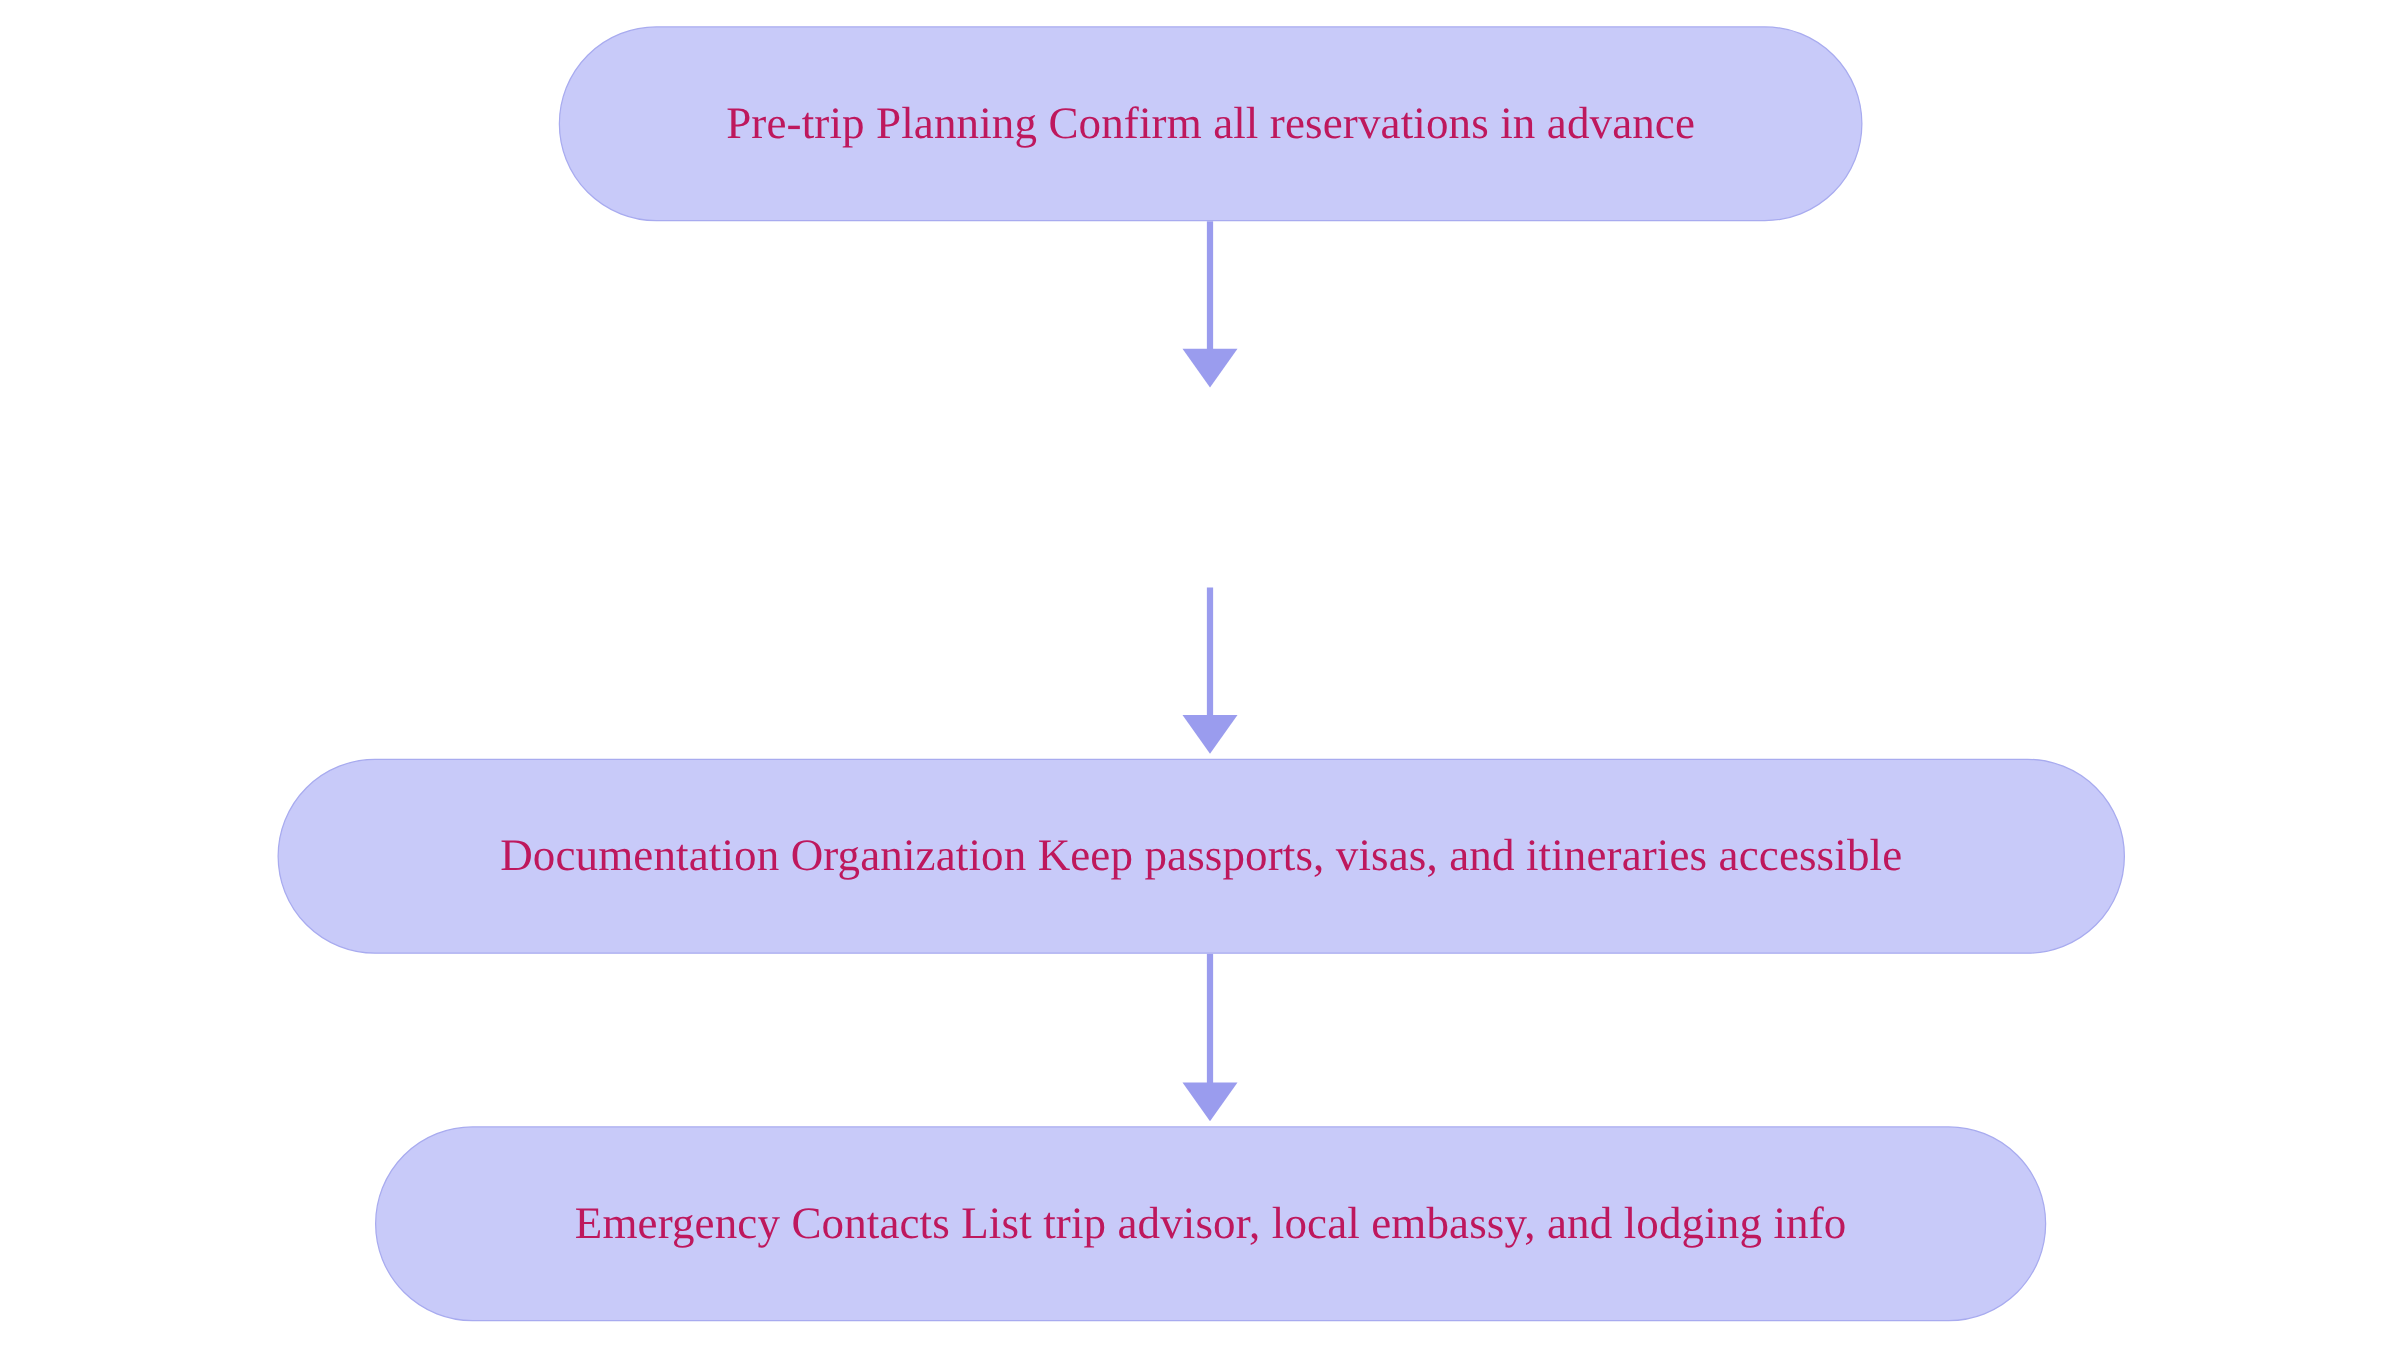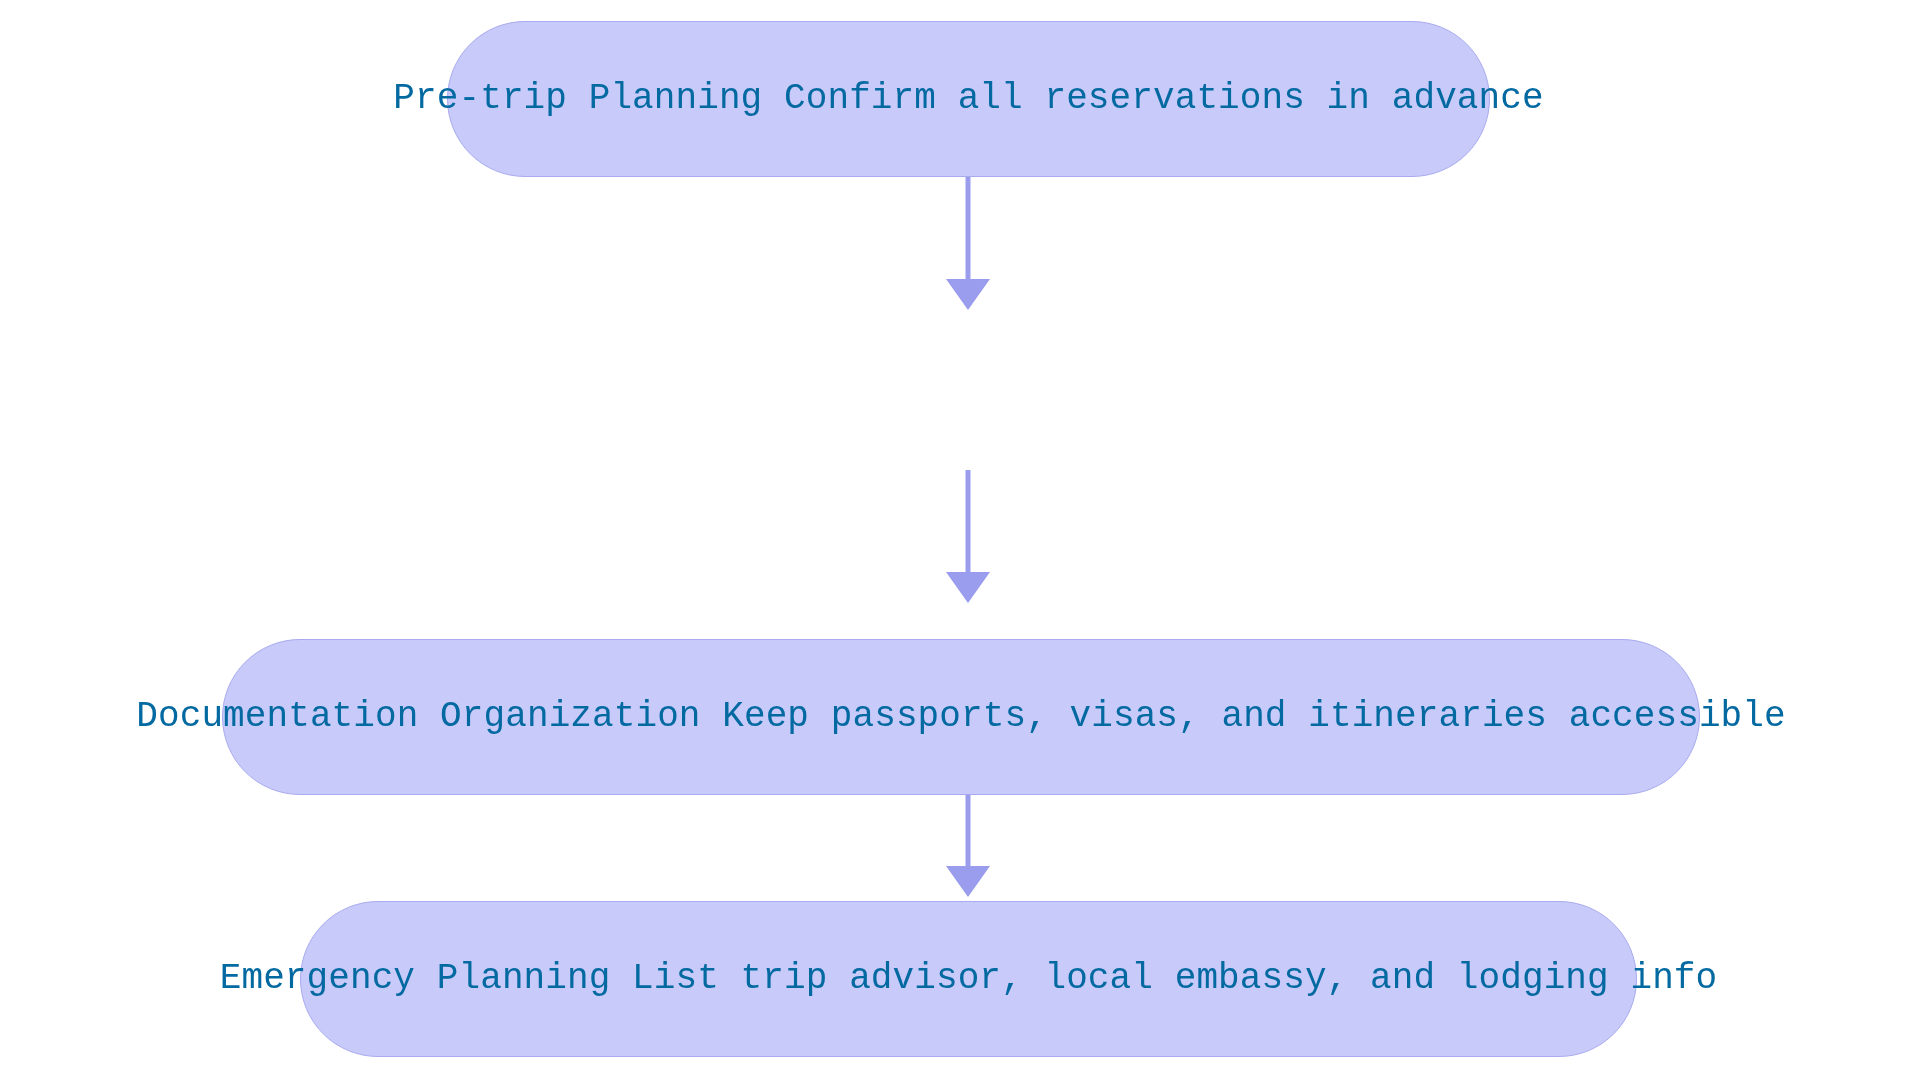--- a/index.html
+++ b/index.html
@@ -51,34 +51,34 @@
     display: flex;
     align-items: center;
     justify-content: center;
     background: #c8caf9;
     border: 1.6px solid #a8abef;
     border-radius: 80px;
     height: 156px;
   }
 
   .flow-node-label {
-    color: #0369a1;
+    color: #be185d;
     font-size: 36px;
     font-weight: 400;
     line-height: 1.2;
     letter-spacing: 0.1px;
     white-space: nowrap;
     text-align: left;
-    font-family: Liberation Mono, monospace;
+    font-family: Liberation Serif, serif;
   }
 
   
   #node-0 { left: 447px; top: 21px;  width: 1043px; }
   #node-1 { left: 257px; top: 314px; width: 1407px; }
-  #node-2 { left: 222px; top: 607px; width: 1478px; margin-top: 32px; }
+  #node-2 { left: 222px; top: 607px; width: 1478px; }
   #node-3 { left: 300px; top: 901px; width: 1337px; }
 </style>
 </head>
 <body>
 
 <div id="flow-canvas">
 
   <svg id="connector-layer" viewBox="0 0 1920 1083" width="1920" height="1083" xmlns="http://www.w3.org/2000/svg">
 
     <g>
@@ -102,17 +102,17 @@
     <div class="flow-node" id="node-0">
       <span class="flow-node-label">Pre-trip Planning Confirm all reservations in advance</span>
     </div>
 
 
     <div class="flow-node" id="node-2">
       <span class="flow-node-label">Documentation Organization Keep passports, visas, and itineraries accessible</span>
     </div>
 
     <div class="flow-node" id="node-3">
-      <span class="flow-node-label">Emergency Planning List trip advisor, local embassy, and lodging info</span>
+      <span class="flow-node-label">Emergency Contacts List trip advisor, local embassy, and lodging info</span>
     </div>
 
   </div>
 </div>
 
 </body></html>

